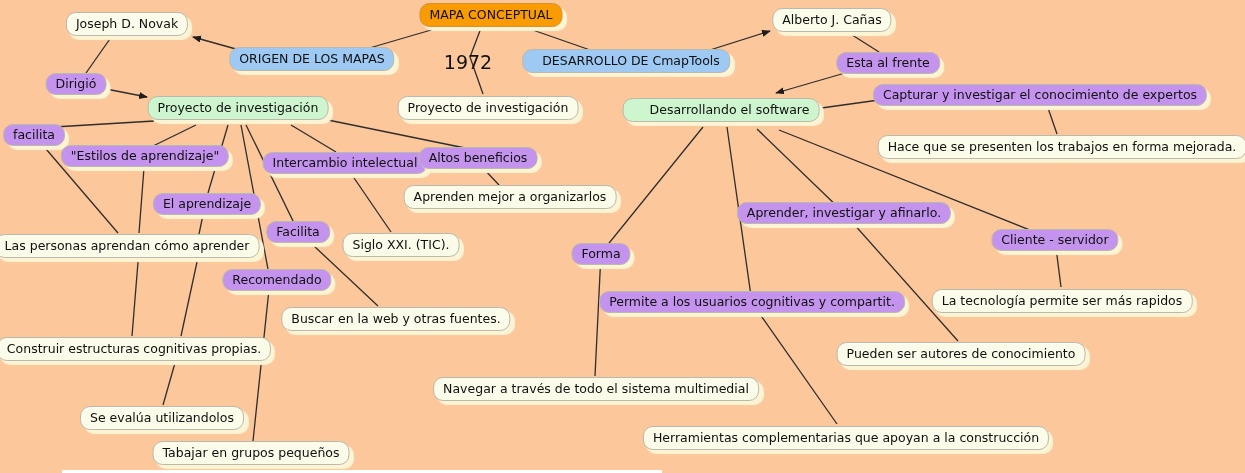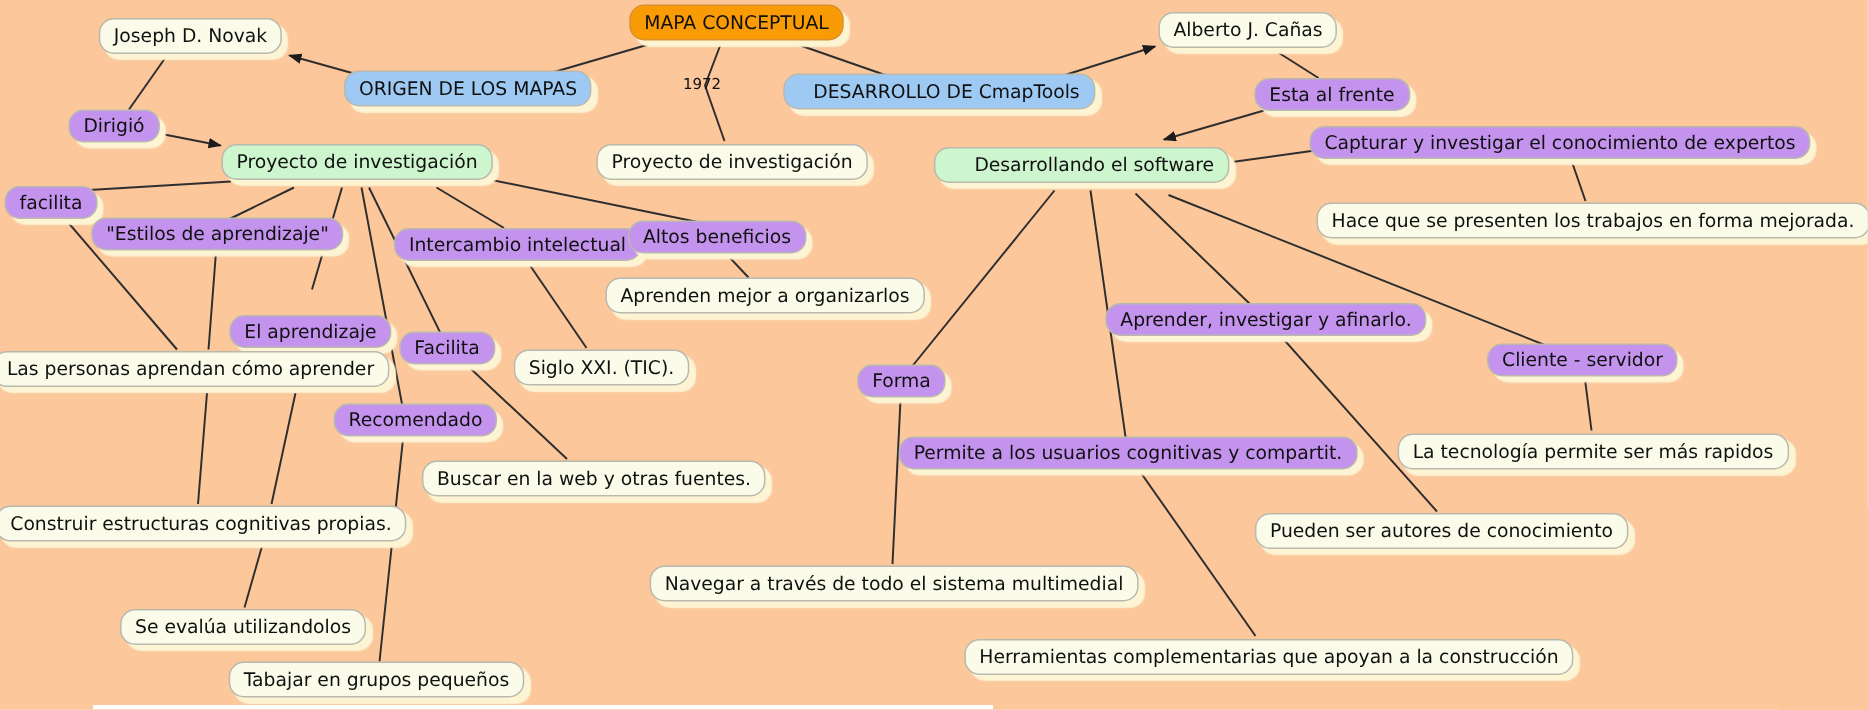--- a/index.html
+++ b/index.html
@@ -32,21 +32,21 @@
     box-shadow:4px 4px 1px var(--shadow,#fdf4d4);
     line-height:1.25;
   }
   .node.root{background:var(--root,#F89B05);border-color:#d9912d;}
   .node.topic{background:var(--topic,#9DC9F3);}
   .node.concept{background:var(--concept,#CDF5CE);}
   .node.statement{background:var(--statement,#FBFBE9);}
   .node.linking{background:var(--linking,#C493EE);padding:2px 9px;}
   .node.year{
     background:transparent;border:none;box-shadow:none;
-    padding:0;font-size:10px;
+    padding:0;font-size:19px;
   }
   .bottom-strip{
     position:absolute;z-index:0;
     left:62px;top:470px;width:600px;height:3px;
     background:#ffffff;
   }
 </style>
 </head>
 <body>
 
@@ -102,21 +102,21 @@
       <div class="node concept" style="left: 238px; top: 96px;">Proyecto de investigación</div>
       <div class="node statement" style="left: 488px; top: 96px;">Proyecto de investigación</div>
       <div class="node linking" style="left: 888px; top: 52px;">Esta al frente</div>
       <div class="node concept" style="left: 721px; top: 98px; padding-left: 26px;">Desarrollando el software</div>
       <div class="node linking" style="left: 1040px; top: 84px;">Capturar y investigar el conocimiento de expertos</div>
       <div class="node statement" style="left: 1062px; top: 135px;">Hace que se presenten los trabajos en forma mejorada.</div>
       <div class="node linking" style="left: 34px; top: 124px;">facilita</div>
       <div class="node linking" style="left: 145px; top: 145px;">"Estilos de aprendizaje"</div>
       <div class="node linking" style="left: 345px; top: 152px;">Intercambio intelectual</div>
       <div class="node linking" style="left: 478px; top: 147px;">Altos beneficios</div>
-      <div class="node linking" style="left: 207px; top: 210px;">El aprendizaje</div>
+      <div class="node linking" style="left: 207px; top: 193px;">El aprendizaje</div>
       <div class="node statement" style="left: 510px; top: 185px;">Aprenden mejor a organizarlos</div>
       <div class="node linking" style="left: 298px; top: 221px;">Facilita</div>
       <div class="node statement" style="left: 401px; top: 233px;">Siglo XXI. (TIC).</div>
       <div class="node statement" style="left: 127px; top: 234px;">Las personas aprendan cómo aprender</div>
       <div class="node linking" style="left: 277px; top: 269px;">Recomendado</div>
       <div class="node linking" style="left: 601px; top: 243px;">Forma</div>
       <div class="node linking" style="left: 844px; top: 202px;">Aprender, investigar y afinarlo.</div>
       <div class="node linking" style="left: 1055px; top: 229px;">Cliente - servidor</div>
       <div class="node linking" style="left: 752px; top: 291px;">Permite a los usuarios cognitivas y compartit.</div>
       <div class="node statement" style="left: 396px; top: 307px;">Buscar en la web y otras fuentes.</div>

